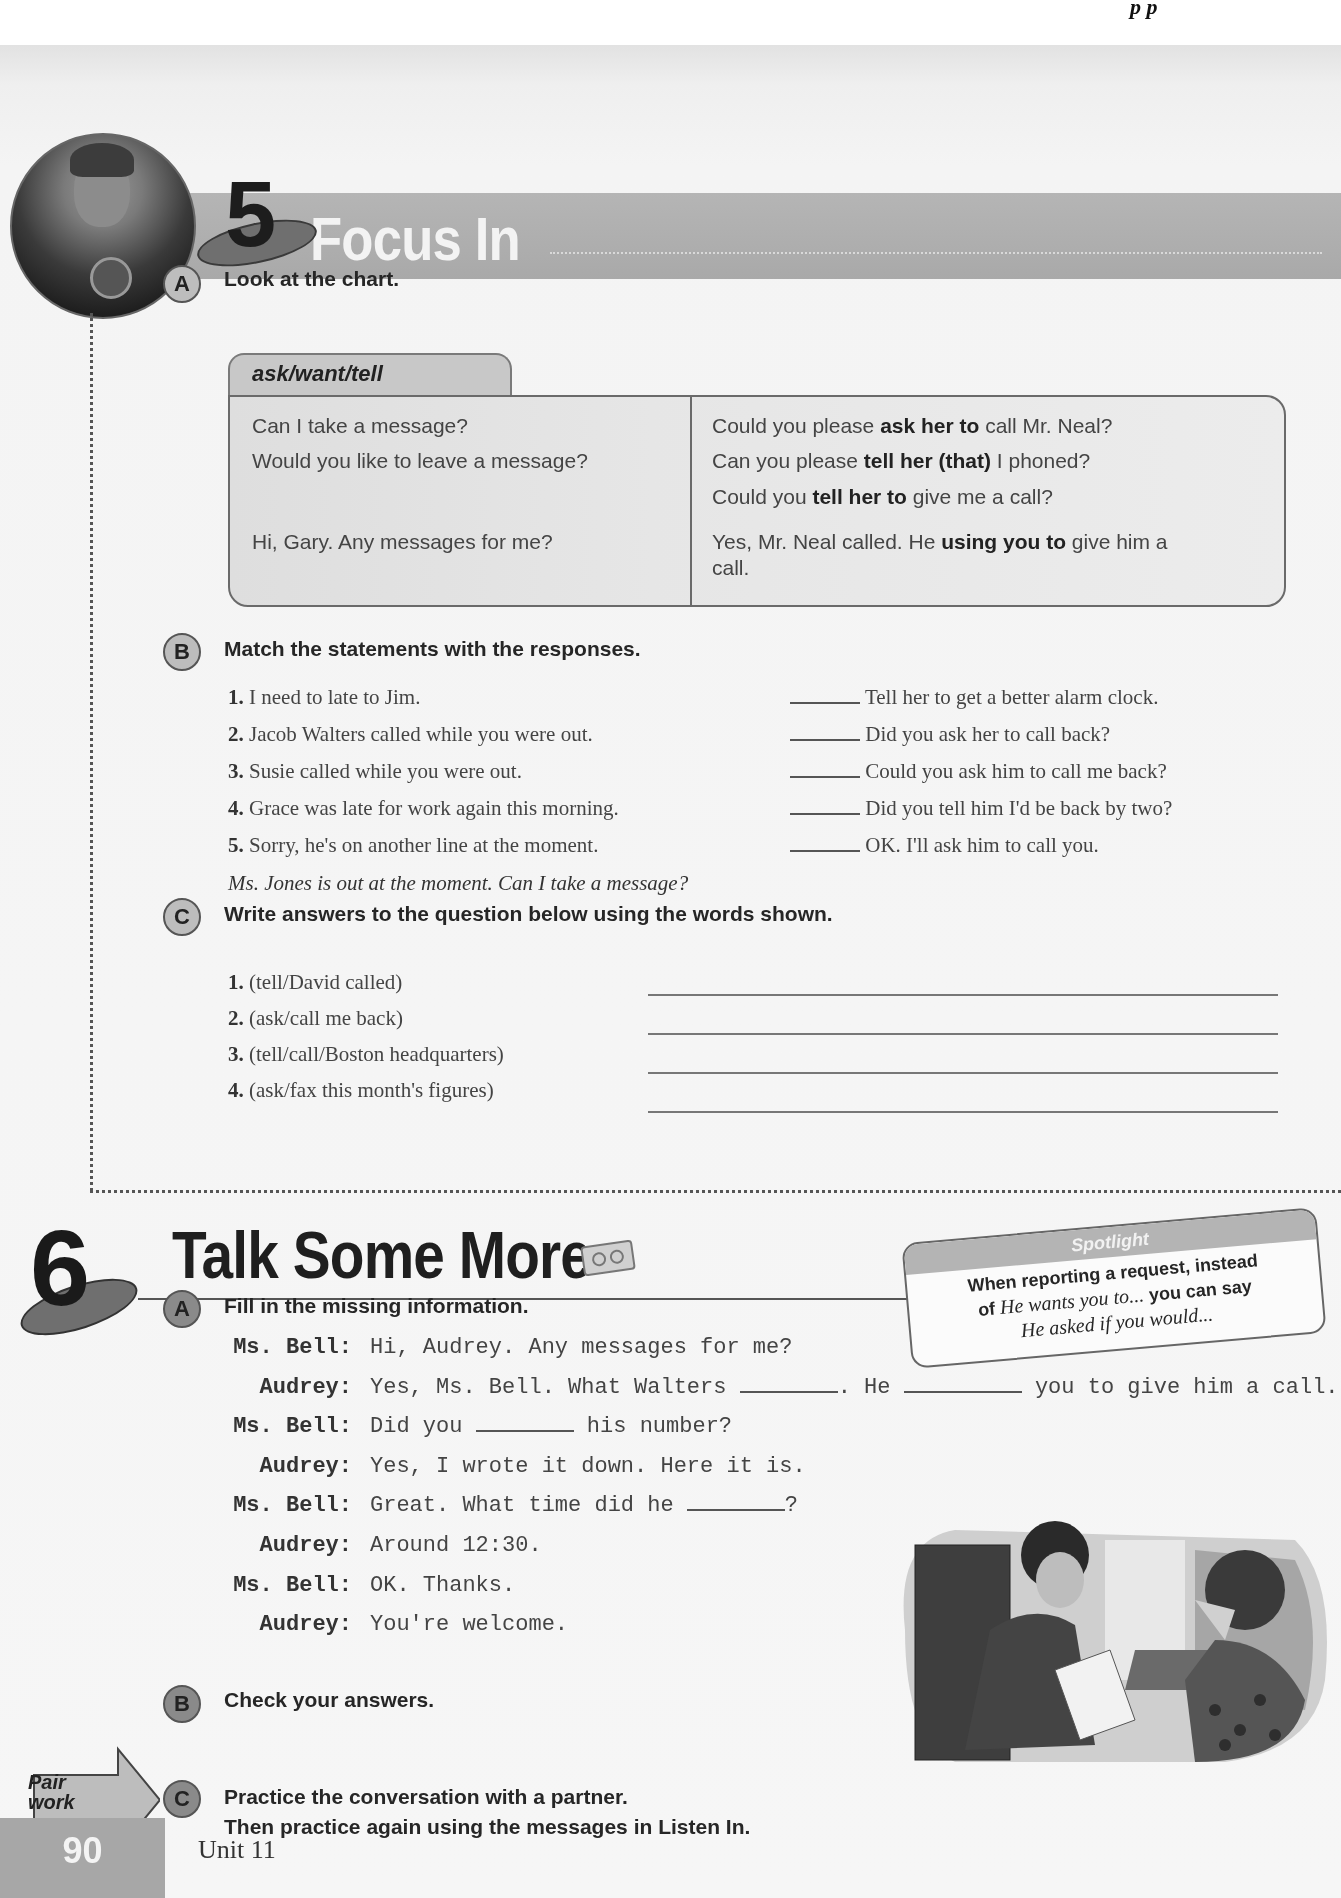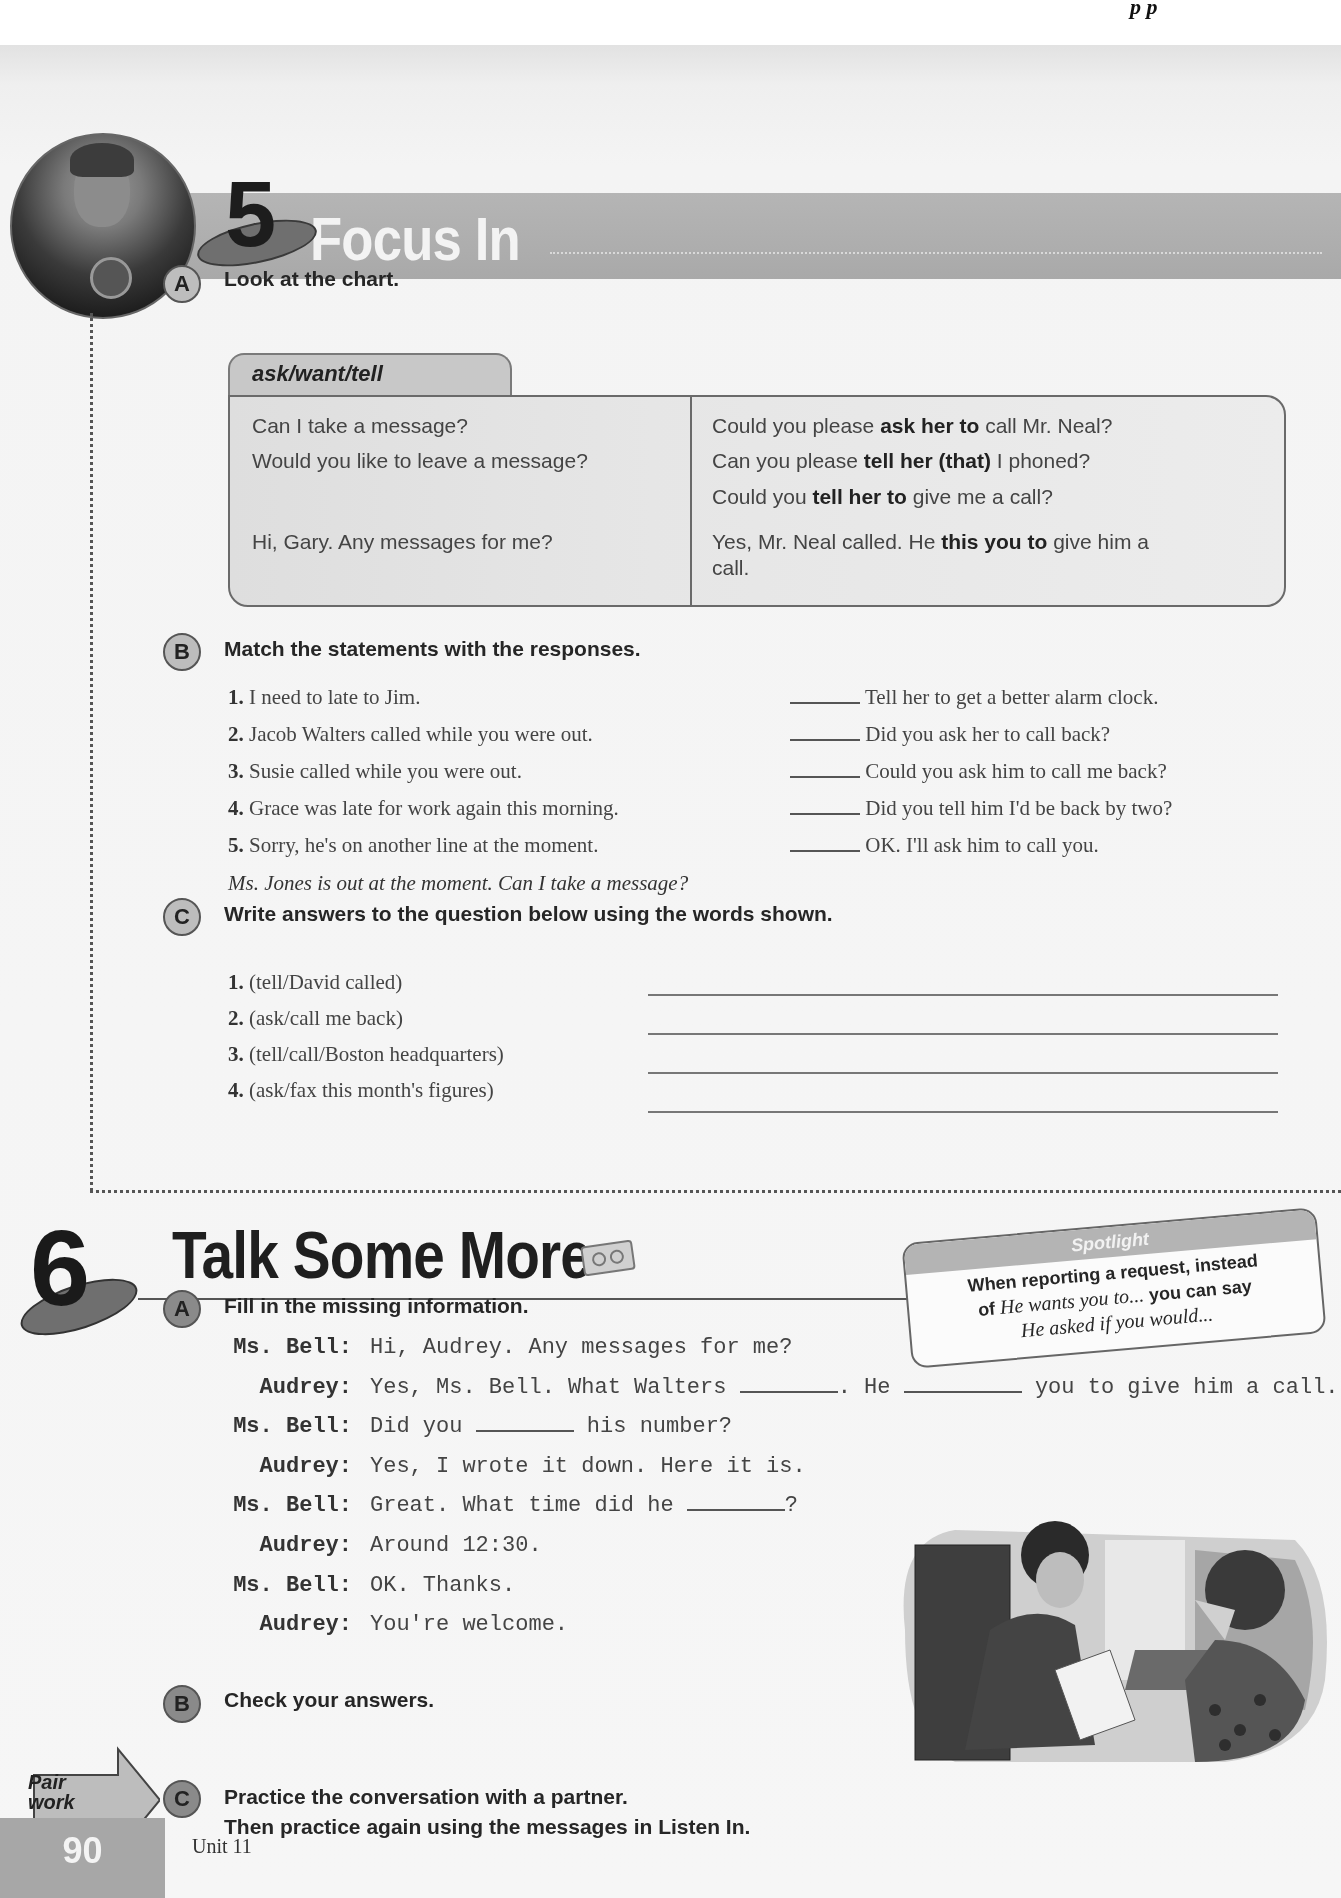--- a/index.html
+++ b/index.html
@@ -85,21 +85,21 @@
   .dialog { position:absolute; left:210px; top:1335px; font-family:"Liberation Serif", serif; font-size:22px; color:#444; }
   .d-row { height:39.6px; white-space:nowrap;font-family:Liberation Mono, monospace; }
   .speaker { display:inline-block; width:142px; text-align:right; font-weight:bold; color:#333; margin-right:18px; }
 
   .illustration { position:absolute; left:895px; top:1455px; width:440px; height:270px; }
 
   .pair-arrow { position:absolute; left:20px; top:1700px; }
   .pair-text { position:absolute; left:28px; top:1727px; font-weight:bold; font-style:italic; font-size:20px; color:#222; line-height:20px; }
 
   .footer-num { position:absolute; left:0; top:1818px; width:165px; height:80px; background:#a7a7a7; color:#f4f4f4; font-weight:bold; font-size:36px; text-align:center; line-height:66px; }
-  .footer-unit { position:absolute; left:192px; top:1835px; font-family:"Liberation Serif", serif; font-size:20px; color:#333; }
+  .footer-unit { position:absolute; left:198px; top:1835px; font-family:"Liberation Serif", serif; font-size:26px; color:#333; }
 </style>
 </head>
 <body>
 
 <div class="top-frag">p p</div>
 
 <div class="page">
 
   <div class="band5"></div>
   <div class="band5-dots"></div>
@@ -126,21 +126,21 @@
     <div class="gcell" style="left:482px;top:16px;">
       <span>Could you please </span><b>ask her to</b><span> call Mr. Neal?</span>
     </div>
     <div class="gcell" style="left:482px;top:51px;">
       <span>Can you please </span><b>tell her (that)</b><span> I phoned?</span>
     </div>
     <div class="gcell" style="left:482px;top:87px;">
       <span>Could you </span><b>tell her to</b><span> give me a call?</span>
     </div>
     <div class="gcell" style="left:482px;top:132px;width:480px;">
-      <span>Yes, Mr. Neal called. He </span><b>this you to</b><span> give him a call.</span>
+      <span>Yes, Mr. Neal called. He </span><b>using you to</b><span> give him a call.</span>
     </div>
   </div>
 
   <div class="circ" style="left:163px;top:588px;">B</div>
   <div class="instr" style="left:224px;top:592px;">Match the statements with the responses.</div>
 
   <div class="match-left" style="left:228px;top:640px;">
     <div class="match-row"><span class="n">1.</span> <span>I need to late to Jim.</span></div>
     <div class="match-row"><span class="n">2.</span> <span>Jacob Walters called while you were out.</span></div>
     <div class="match-row"><span class="n">3.</span> <span>Susie called while you were out.</span></div>

